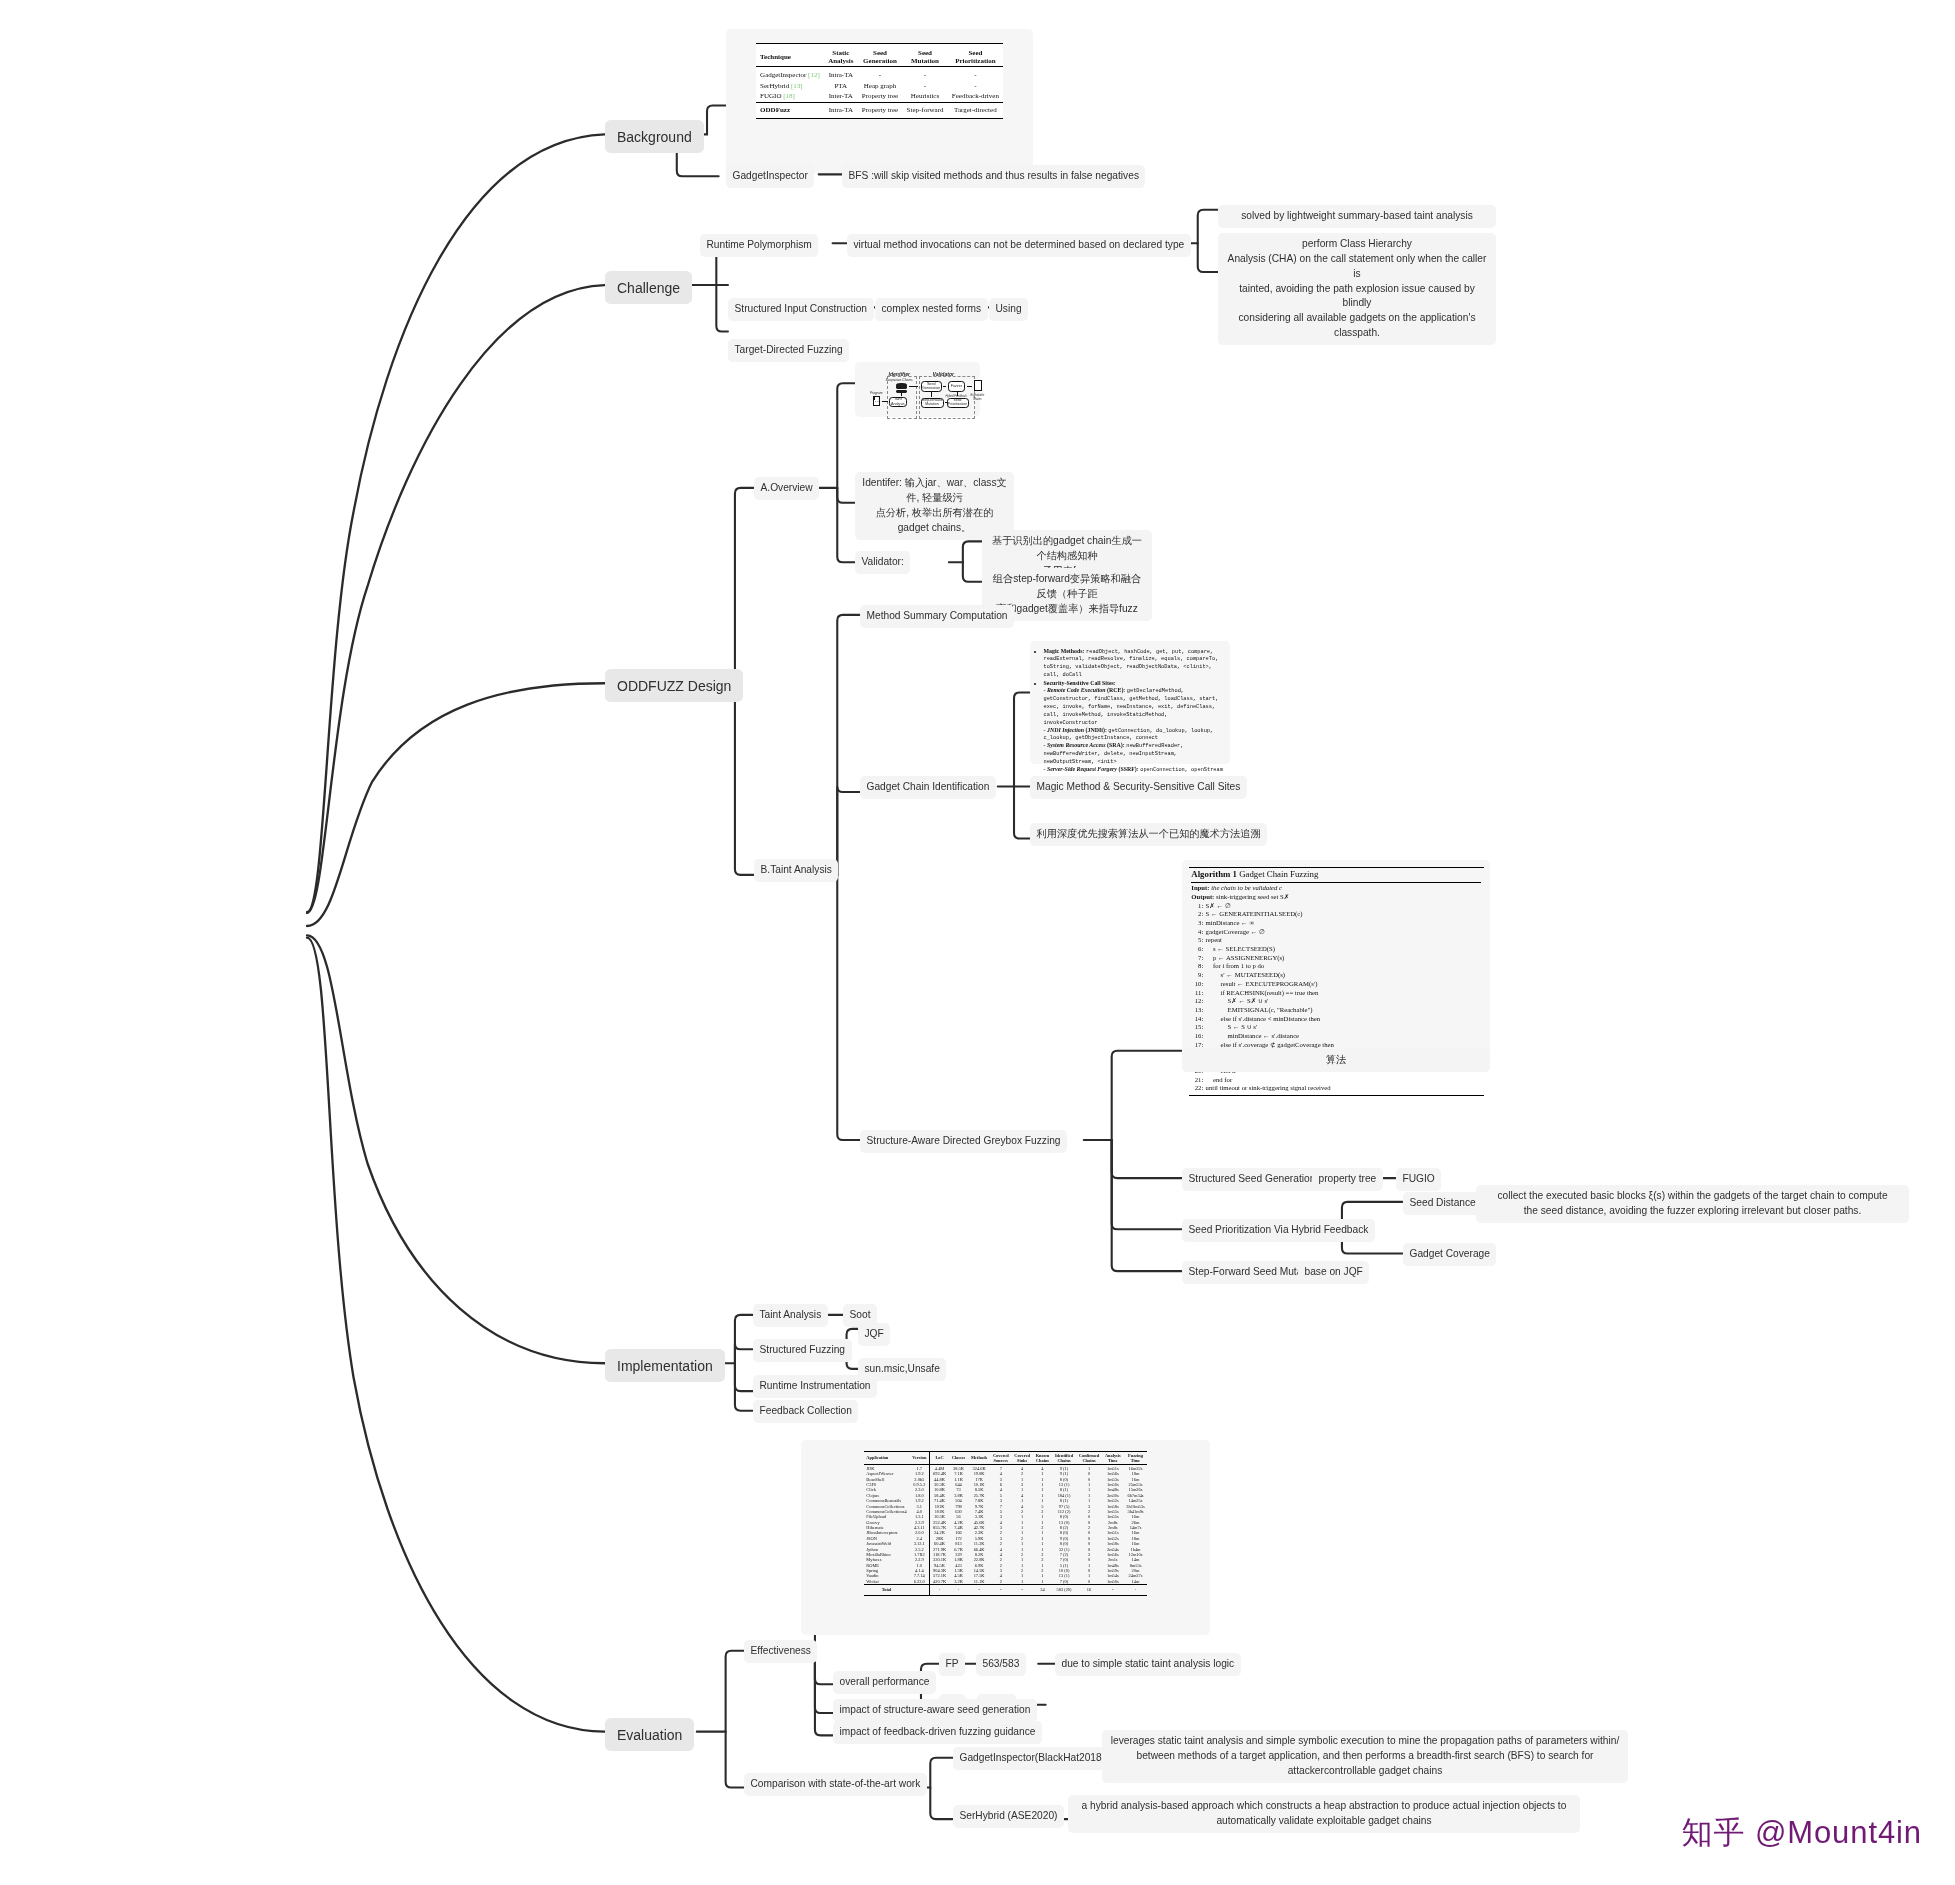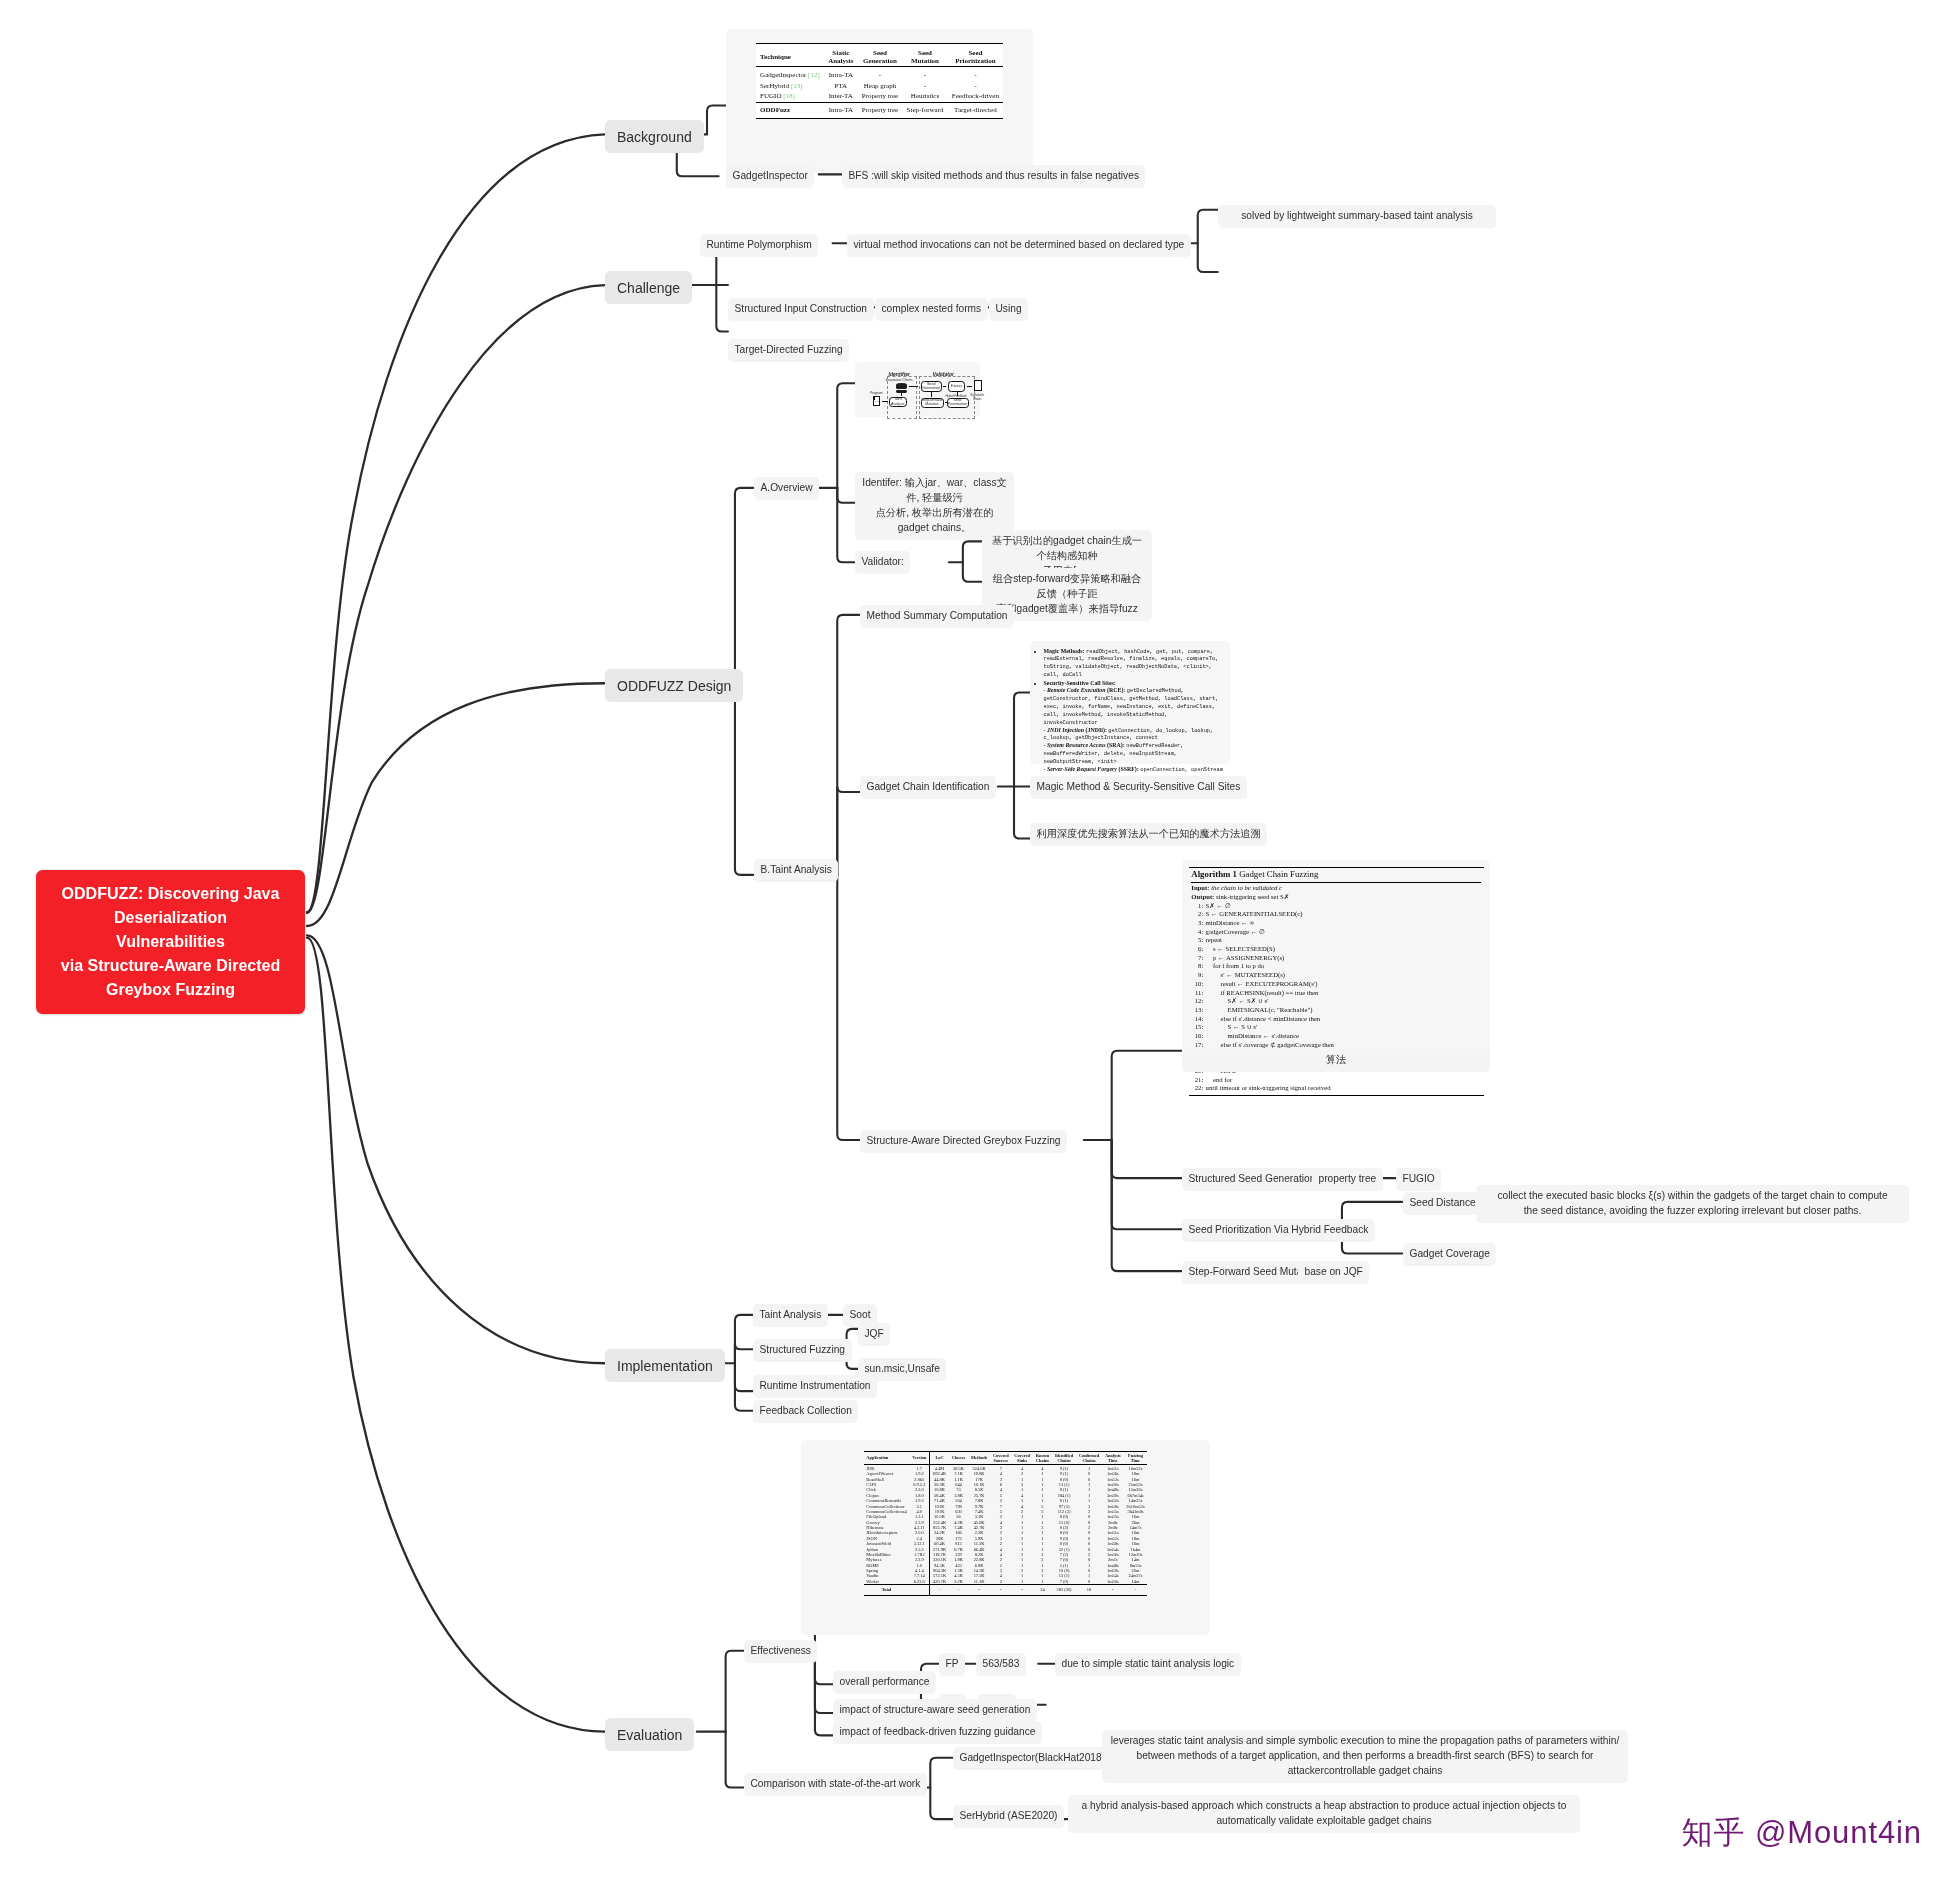--- a/index.html
+++ b/index.html
@@ -186,23 +186,20 @@
     <path d="M2065 3664 H2100"></path>
     <path d="M2210 3664 H2248"></path>
 
     <path d="M1965 3842 H2000 V3790 q0-12 12-12 H2048"></path>
     <path d="M2000 3842 V3898 q0 12 12 12 H2048"></path>
     <path d="M2332 3778 H2368"></path>
     <path d="M2260 3910 H2296"></path>
   </g>
 </svg>
 
-<div class="root" style="left:36px; top:870px; width:269px;">ODDFUZZ: Discovering Java Deserialization
-Vulnerabilities
-via Structure-Aware Directed Greybox Fuzzing</div>
 
 <div class="node l1" style="left:605px; top:120px;">Background</div>
 
 <div class="panel" style="left:726px; top:29px; width:307px; height:144px;">
   <table class="cmp paper" style="margin:7.4px auto 0;">
     <thead>
       <tr class="rule-top">
         <th class="lft" style="padding-top:4.7px;">Technique</th>
         <th style="padding-top:4.7px; white-space:pre-line;">Static
 Analysis</th>
@@ -249,20 +246,24 @@
 
 <div class="node" style="left:726px; top:165px;">GadgetInspector</div>
 <div class="node" style="left:842px; top:165px;">BFS :will skip visited methods and thus results in false negatives</div>
 
 <div class="node l1" style="left:605px; top:271px;">Challenge</div>
 
 <div class="node" style="left:700px; top:234px;">Runtime Polymorphism</div>
 <div class="node" style="left:847px; top:234px;">virtual method invocations can not be determined based on declared type</div>
 
 <div class="node wrap" style="left:1218px; top:205px; width:278px;">solved by lightweight summary-based taint analysis</div>
+<div class="node wrap" style="left:1218px; top:233px; width:278px; white-space:pre-line;">perform Class Hierarchy
+Analysis (CHA) on the call statement only when the caller is
+tainted, avoiding the path explosion issue caused by blindly
+considering all available gadgets on the application's classpath.</div>
 
 <div class="node" style="left:728px; top:298px;">Structured Input Construction</div>
 <div class="node" style="left:875px; top:298px;">complex nested forms</div>
 <div class="node" style="left:989px; top:298px;">Using</div>
 <div class="node" style="left:728px; top:322px;margin-top:17px;">Target-Directed Fuzzing</div>
 
 <div class="node l1" style="left:605px; top:669px;">ODDFUZZ  Design</div>
 
 <div class="node" style="left:754px; top:477px;">A.Overview</div>
 

